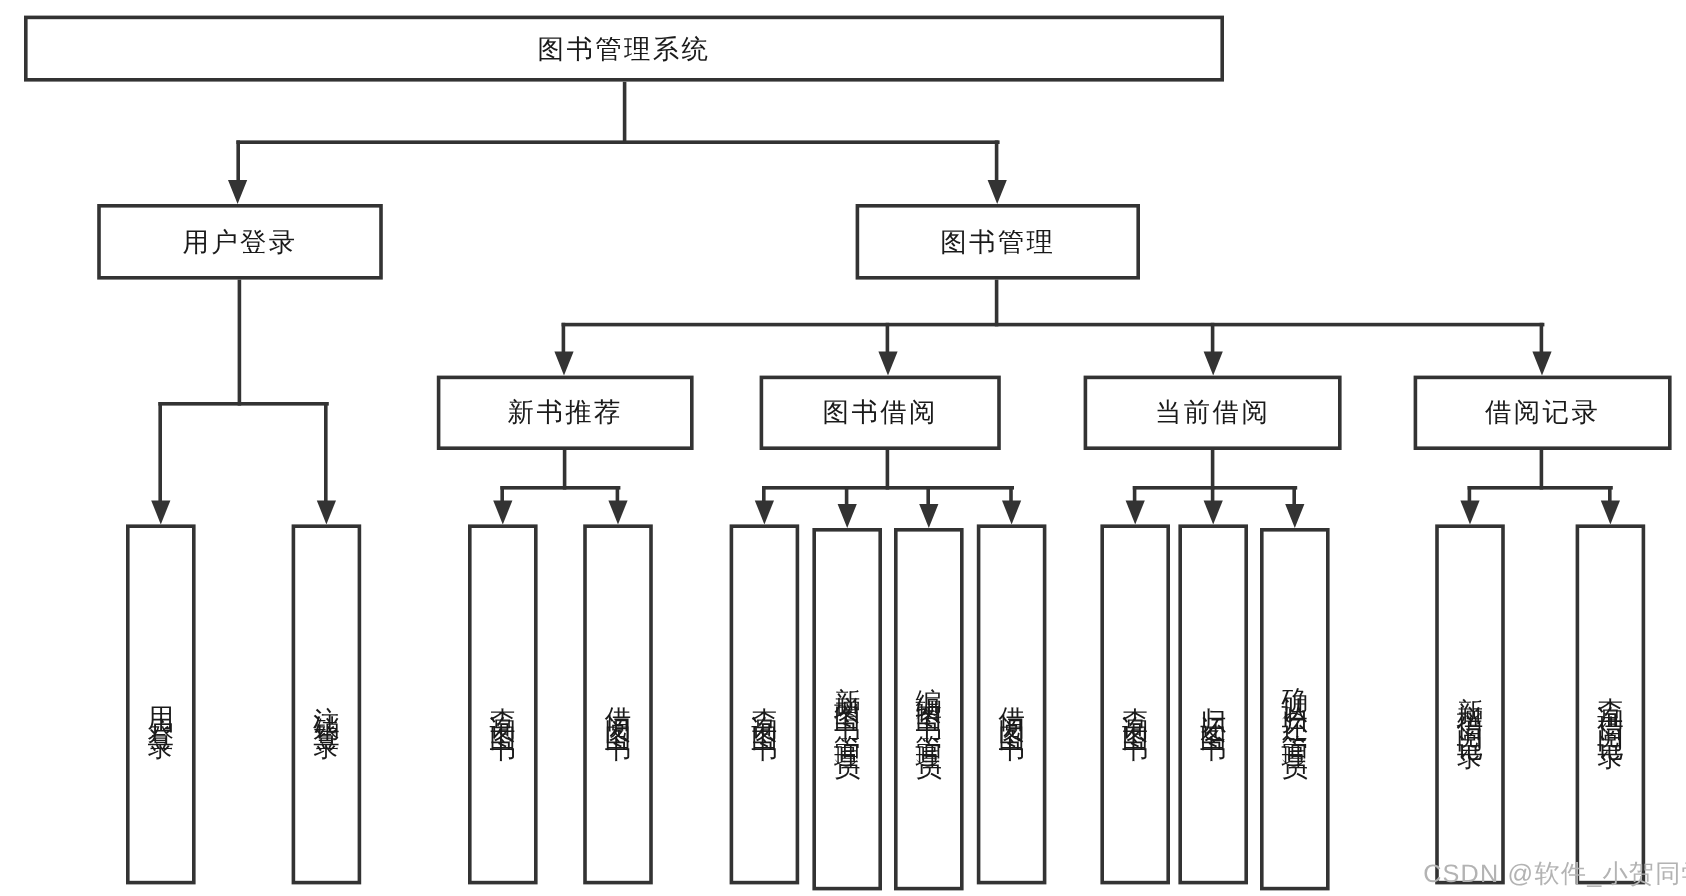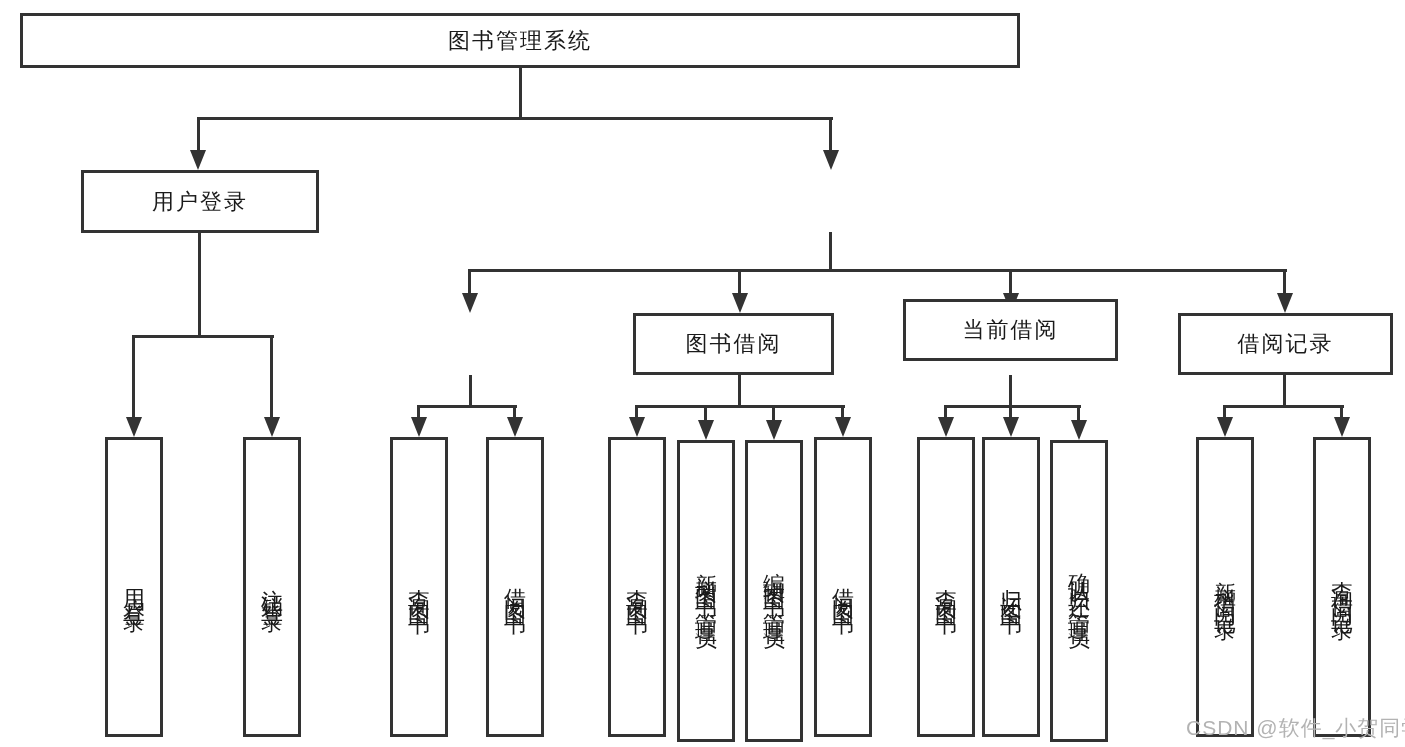--- a/index.html
+++ b/index.html
@@ -124,25 +124,31 @@
   <div class="ln" style="left:1340px;top:405px;width:3px;height:16px"></div>
   <div class="arrow" style="left:1342px;top:417px"></div>
 
   <div class="node h-node" style="left:20px;top:13px;width:1000px;height:55px">
     <span>图书管理系统</span>
   </div>
 
   <div class="node h-node" style="left:81px;top:170px;width:238px;height:63px">
     <span>用户登录</span>
   </div>
+  <div class="node h-node" style="left:713px;top:170px;width:237px;height:63px">
+    <span>图书管理</span>
+  </div>
 
+  <div class="node h-node" style="left:364px;top:313px;width:214px;height:62px">
+    <span>新书推荐</span>
+  </div>
   <div class="node h-node" style="left:633px;top:313px;width:201px;height:62px">
     <span>图书借阅</span>
   </div>
-  <div class="node h-node" style="left:903px;top:299px;width:215px;height:62px">
+  <div class="node h-node" style="left:903px;top:313px;width:215px;height:62px">
     <span>当前借阅</span>
   </div>
   <div class="node h-node" style="left:1178px;top:313px;width:215px;height:62px">
     <span>借阅记录</span>
   </div>
 
   <div class="node v-node" style="left:105px;top:437px;width:58px;height:300px">
     <span>用户登录</span>
   </div>
   <div class="node v-node" style="left:243px;top:437px;width:58px;height:300px">

